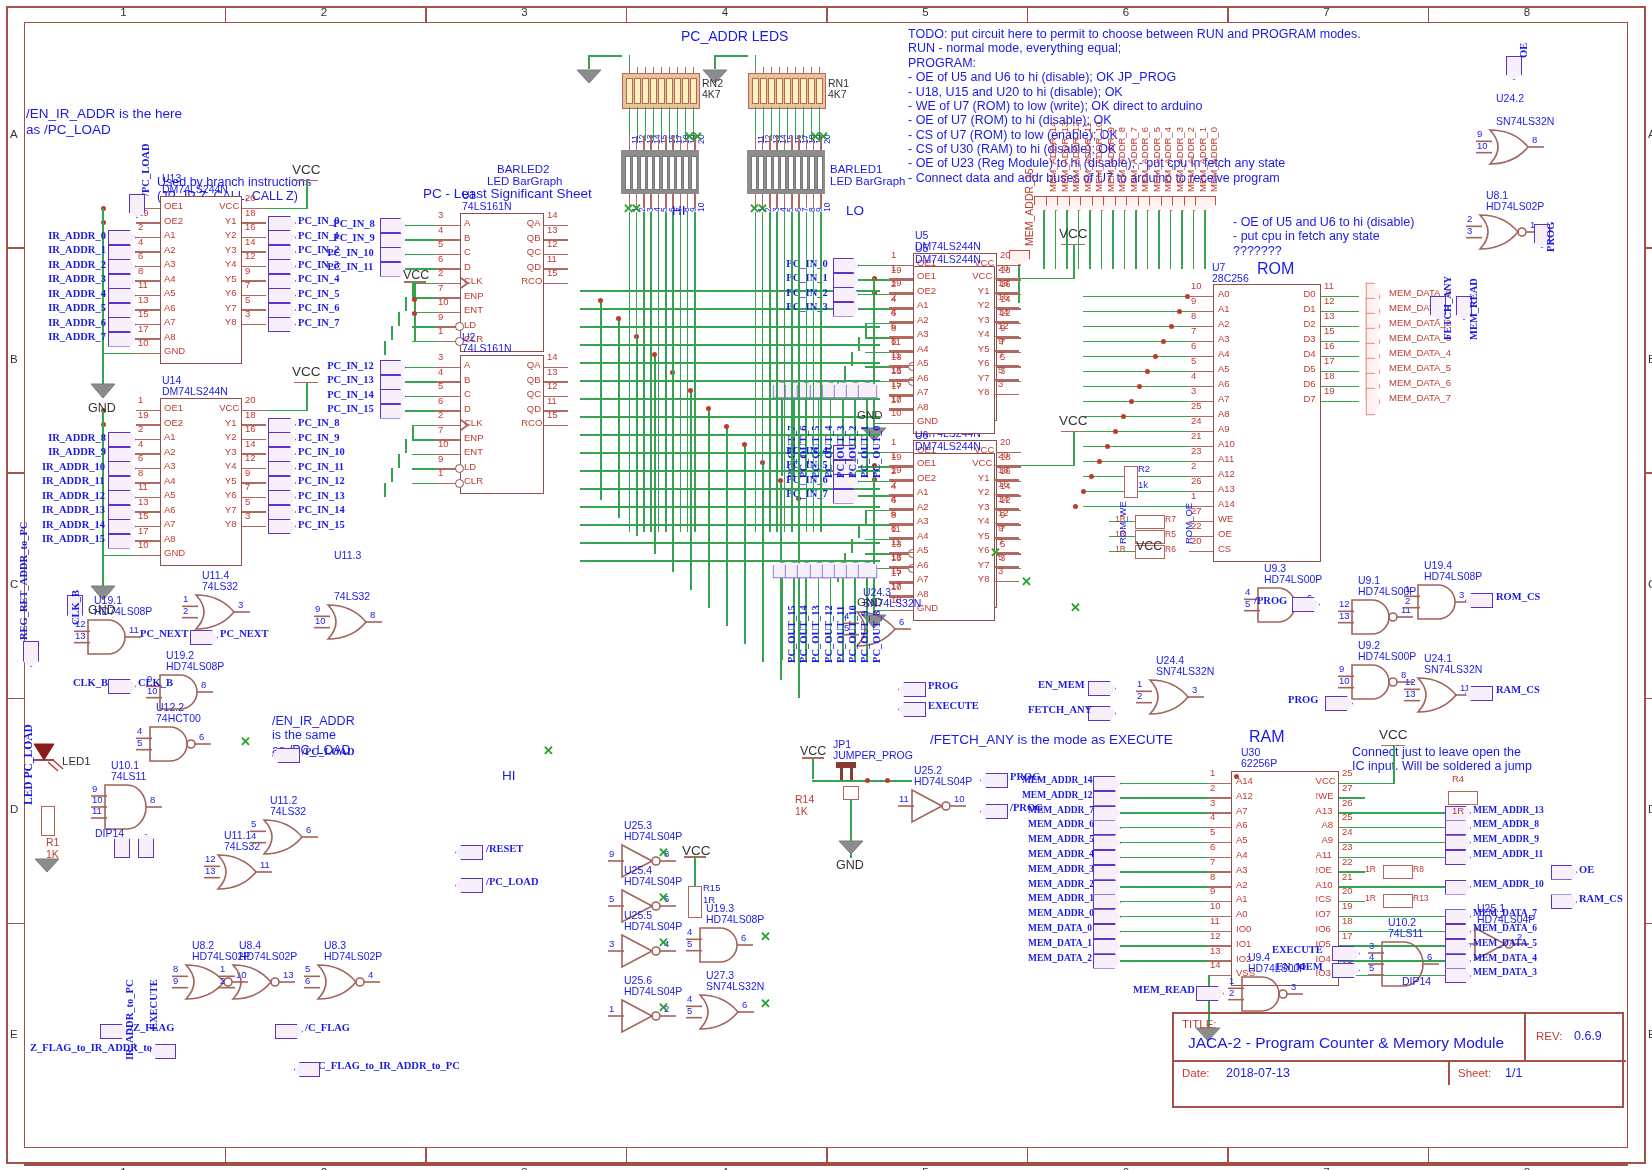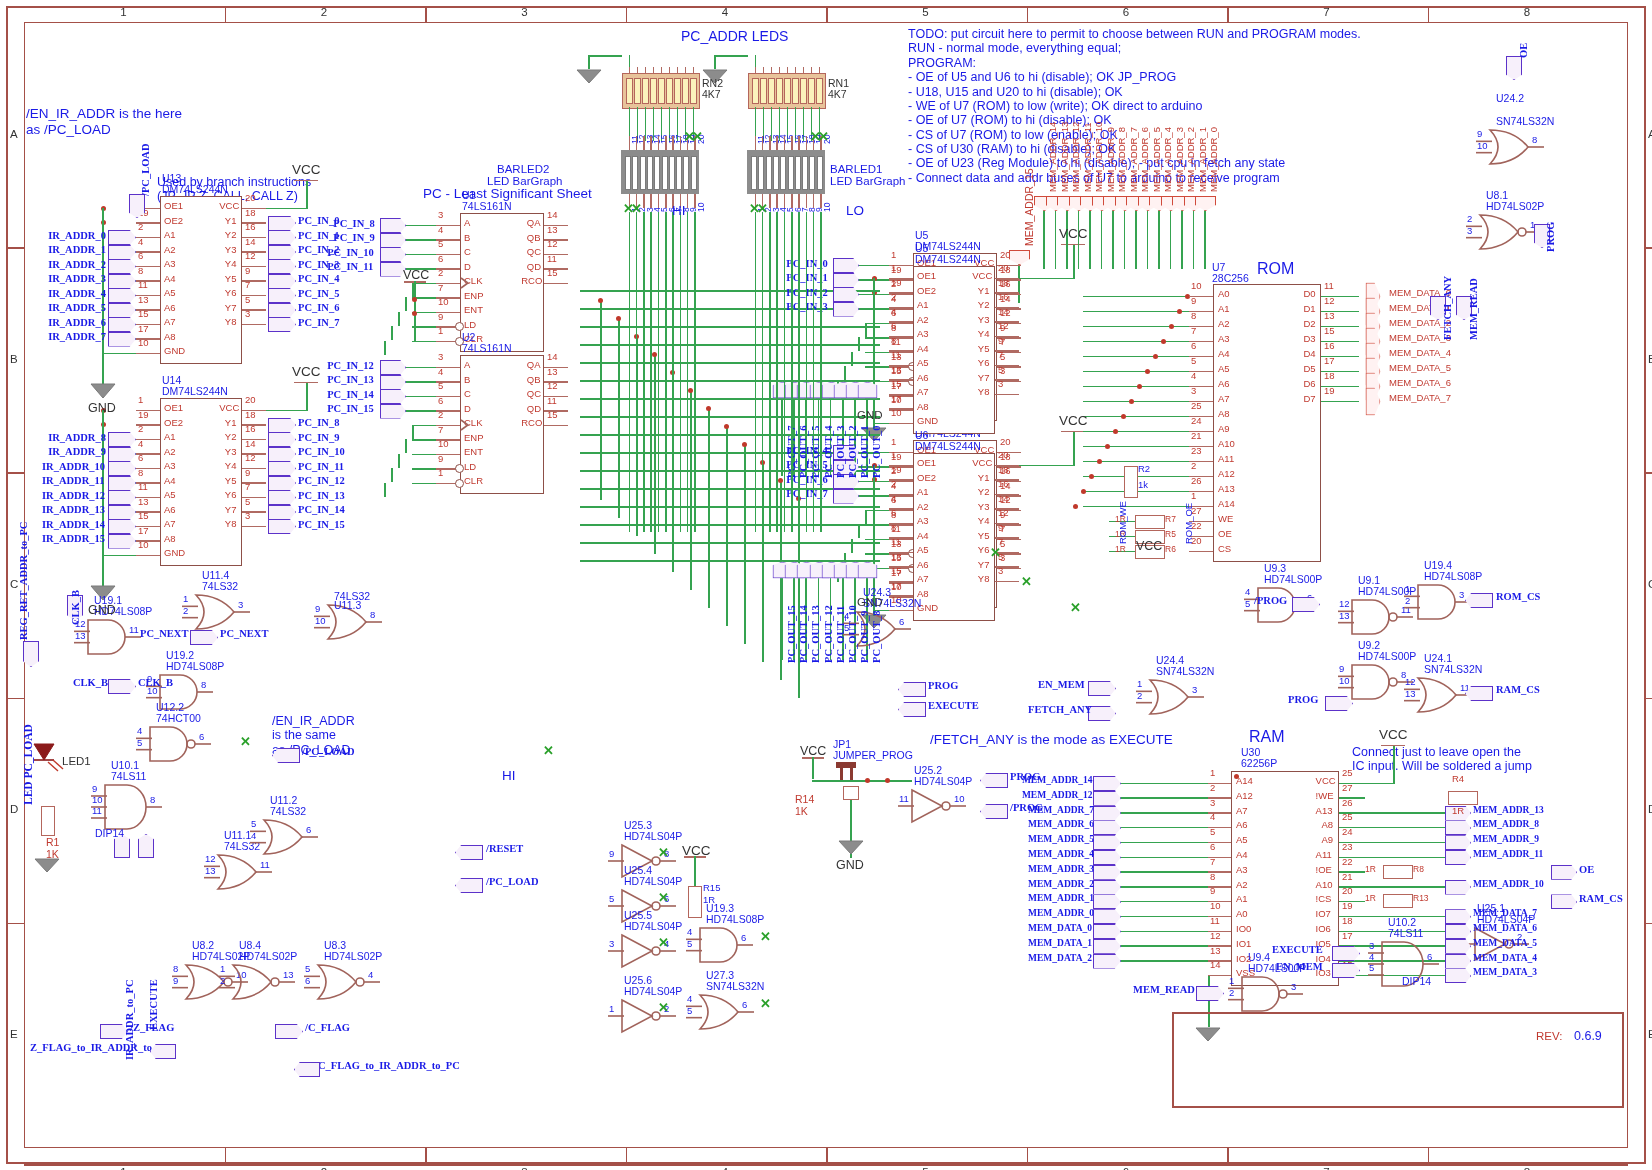--- a/index.html
+++ b/index.html
@@ -111,20 +111,23 @@
 RUN - normal mode, everything equal;
 PROGRAM:
 - OE of U5 and U6 to hi (disable); OK JP_PROG
 - U18, U15 and U20 to hi (disable); OK
 - WE of U7 (ROM) to low (write); OK direct to arduino
 - OE of U7 (ROM) to hi (disable); OK
 - CS of U7 (ROM) to low (enable); OK
 - CS of U30 (RAM) to hi (disable); OK
 - OE of U23 (Reg Module) to hi (disable); - put cpu in fetch any state
 - Connect data and addr buses of U7 to arduino to receive program</div>
+  <div class="t blue f12" style="left:1233px;top:215px;">- OE of U5 and U6 to hi (disable)
+- put cpu in fetch any state
+???????</div>
   <div class="t blue f12" style="left:272px;top:714px;">/EN_IR_ADDR
 is the same
 as /PC_LOAD</div>
   <div class="t blue f13" style="left:930px;top:732px;">/FETCH_ANY is the mode as EXECUTE</div>
   <div class="t blue f12" style="left:1352px;top:745px;">Connect just to leave open the
 IC input. Will be soldered a jump</div>
 
   <div class="t blue f14" style="left:681px;top:28px;font-size:14px;">PC_ADDR LEDS</div>
   <div class="t blue f13" style="left:423px;top:186px;font-size:13.5px;">PC - Least Significant Sheet</div>
 
@@ -1116,21 +1119,21 @@
       <div class="t blue f10" style="left:94px;top:605px;">HD74LS08P</div>
       <div class="t blue f9" style="left:75px;top:619.3333333333334px;">12</div>
       <div class="t blue f9" style="left:75px;top:630.6666666666666px;">13</div>
       <div class="t blue f9" style="left:129px;top:625px;">11</div>
       <svg style="left:328px;top:605px;width:58px;height:38px;">
         <path class="gs" d="M0,0 Q16,17 0,34 Q24,34 38,17 Q24,0 0,0 Z"></path>
         <line class="gs" x1="-14" y1="11.333333333333334" x2="2" y2="11.333333333333334"></line>
         <line class="gs" x1="-14" y1="22.666666666666668" x2="2" y2="22.666666666666668"></line>
         <line class="gs" x1="38" y1="17" x2="54" y2="17"></line>
       </svg>
-      <div class="t blue f10" style="left:334px;top:599px;">U11.3</div>
+      <div class="t blue f10" style="left:334px;top:549px;">U11.3</div>
       <div class="t blue f10" style="left:334px;top:590px;">74LS32</div>
       <div class="t blue f9" style="left:315px;top:604.3333333333334px;">9</div>
       <div class="t blue f9" style="left:315px;top:615.6666666666666px;">10</div>
       <div class="t blue f9" style="left:370px;top:610px;">8</div>
       <svg style="left:160px;top:675px;width:57px;height:38px;">
         <path class="gs" d="M0,0 L20,0 A17,17 0 0 1 20,34 L0,34 Z"></path>
         <line class="gs" x1="-14" y1="11.333333333333334" x2="2" y2="11.333333333333334"></line>
         <line class="gs" x1="-14" y1="22.666666666666668" x2="2" y2="22.666666666666668"></line>
         <line class="gs" x1="37" y1="17" x2="53" y2="17"></line>
       </svg>
@@ -1973,19 +1976,33 @@
       <div class="nc" style="left:658px;top:936px;">✕</div>
       <div class="nc" style="left:658px;top:1001px;">✕</div>
       <div class="nc" style="left:760px;top:930px;">✕</div>
       <div class="nc" style="left:760px;top:997px;">✕</div>
       <div class="nc" style="left:990px;top:546px;">✕</div>
       <div class="nc" style="left:1070px;top:601px;">✕</div>
       <div class="t blue f13" style="left:502px;top:768px;">HI</div>
     </div>
 
   <div class="abs tb" style="left:1172px;top:1012px;width:452px;height:96px;">
+    <div class="abs" style="left:0;top:0;width:352px;height:46px;border-right:2px solid #a45048;box-sizing:border-box;">
+      <div class="t red f11" style="left:8px;top:4px;">TITLE:</div>
+      <div class="t blue f15" style="left:14px;top:20px;">JACA-2 - Program Counter &amp; Memory Module</div>
+    </div>
     <div class="abs" style="left:352px;top:0;width:98px;height:46px;">
       <div class="t red f11" style="left:10px;top:16px;">REV:</div>
       <div class="t blue f12" style="left:48px;top:15px;">0.6.9</div>
+    </div>
+    <div class="abs" style="left:0;top:46px;width:452px;height:25px;border-top:2px solid #a45048;box-sizing:border-box;">
+      <div class="abs" style="left:0;top:0;width:276px;height:23px;border-right:2px solid #a45048;box-sizing:border-box;">
+        <div class="t red f11" style="left:8px;top:5px;">Date:</div>
+        <div class="t blue f12" style="left:52px;top:4px;">2018-07-13</div>
+      </div>
+      <div class="abs" style="left:276px;top:0;width:176px;height:23px;">
+        <div class="t red f11" style="left:8px;top:5px;">Sheet:</div>
+        <div class="t blue f12" style="left:55px;top:4px;">1/1</div>
+      </div>
     </div>
   </div>
 
 </div>
 
 </body></html>

